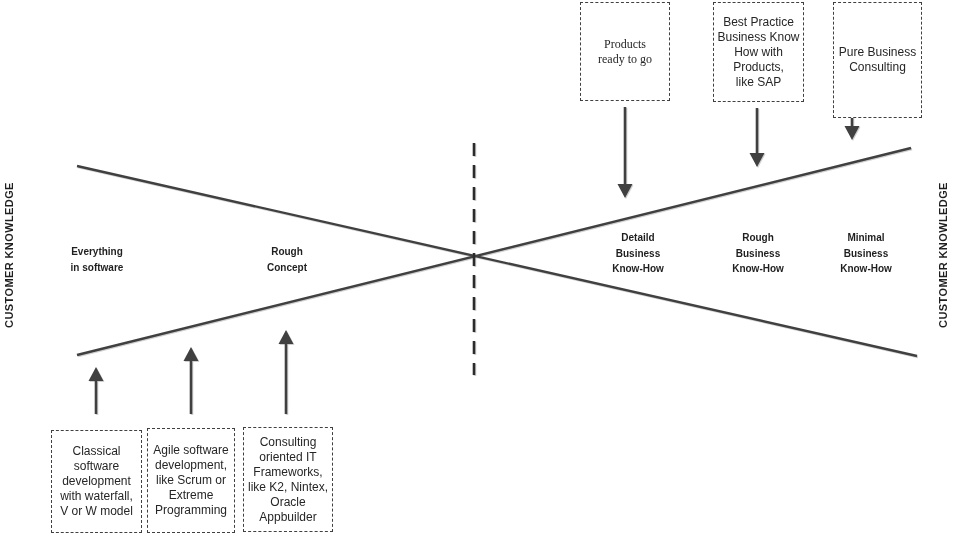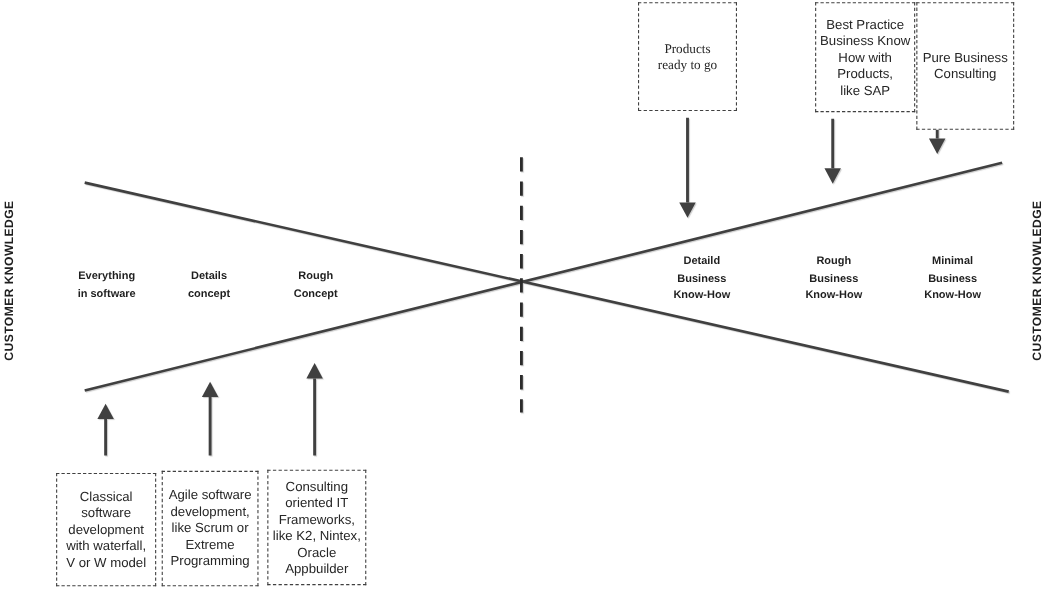--- a/index.html
+++ b/index.html
@@ -49,21 +49,21 @@
     text-align: center;
     font-weight: bold;
     font-size: 11px;
     letter-spacing: 0.4px;
     transform: rotate(-90deg);
     color: #1f1f1f;
     white-space: nowrap;
   }
   
   .box-products      { left: 580px; top: 2px;  width: 90px; height: 99px; font-family: Liberation Serif, serif;  }
-  .box-best-practice { left: 713px; top: 2px;  width: 91px; height: 100px; margin-left: 28px; }
+  .box-best-practice { left: 713px; top: 2px;  width: 91px; height: 100px; }
   .box-pure          { left: 833px; top: 2px;  width: 89px; height: 116px; }
   
   .box-classical  { left: 51px;  top: 430px; width: 91px; height: 103px; }
   .box-agile      { left: 147px; top: 428px; width: 88px; height: 105px; }
   .box-consulting { left: 243px; top: 427px; width: 90px; height: 105px; }
   
   .lbl-everything { left: 35px;  top: 244px; }
   .lbl-details    { left: 128px; top: 244px; }
   .lbl-rough-c    { left: 225px; top: 244px; }
   .lbl-detaild    { left: 576px; top: 230px; }
@@ -134,22 +134,20 @@
 V or W model</div>
   <div class="dashed-box box-consulting">Consulting
 oriented IT
 Frameworks,
 like K2, Nintex,
 Oracle
 Appbuilder</div>
 
   <div class="stage-label lbl-everything">Everything
 in software</div>
-  <div class="stage-label lbl-details">Details
-concept</div>
   <div class="stage-label lbl-rough-c">Rough
 Concept</div>
 
   <div class="stage-label lbl-detaild">Detaild
 Business
 Know-How</div>
   <div class="stage-label lbl-rough-b">Rough
 Business
 Know-How</div>
   <div class="stage-label lbl-minimal">Minimal

